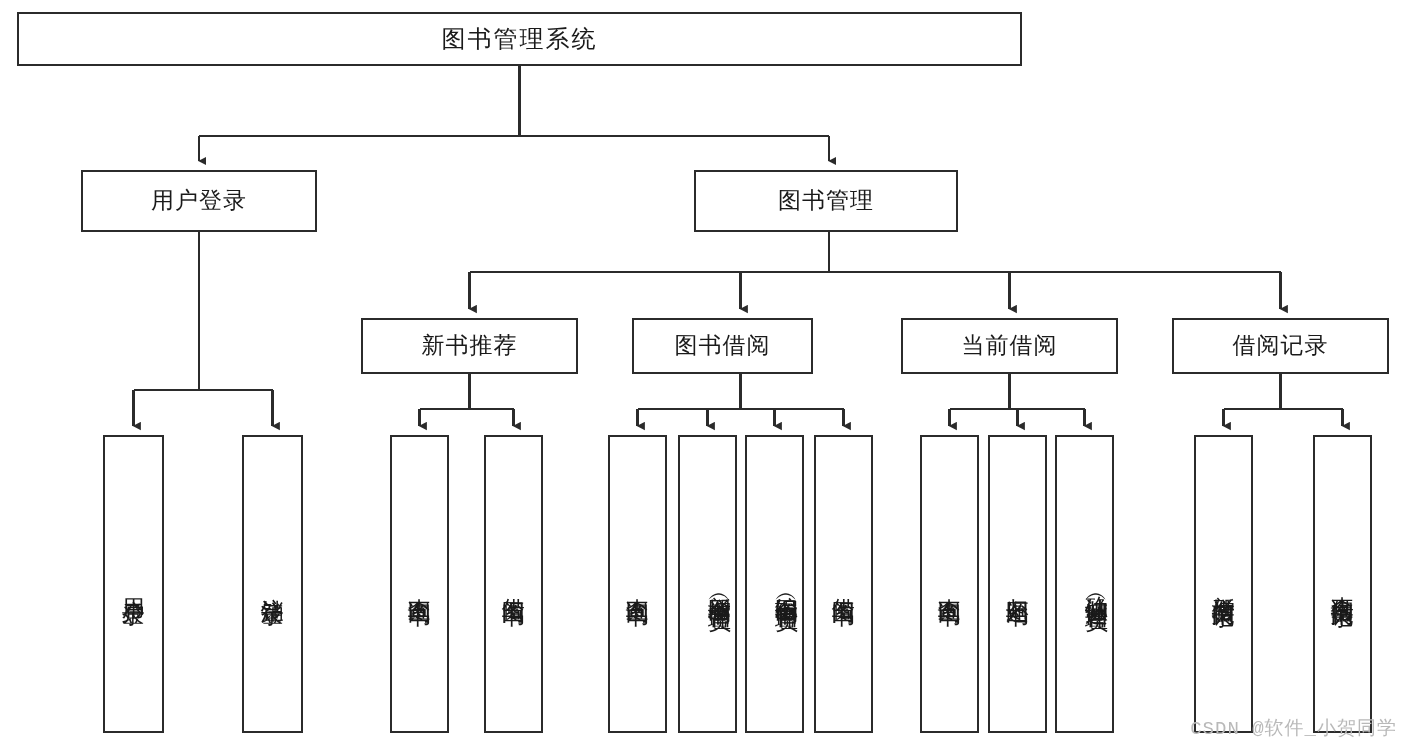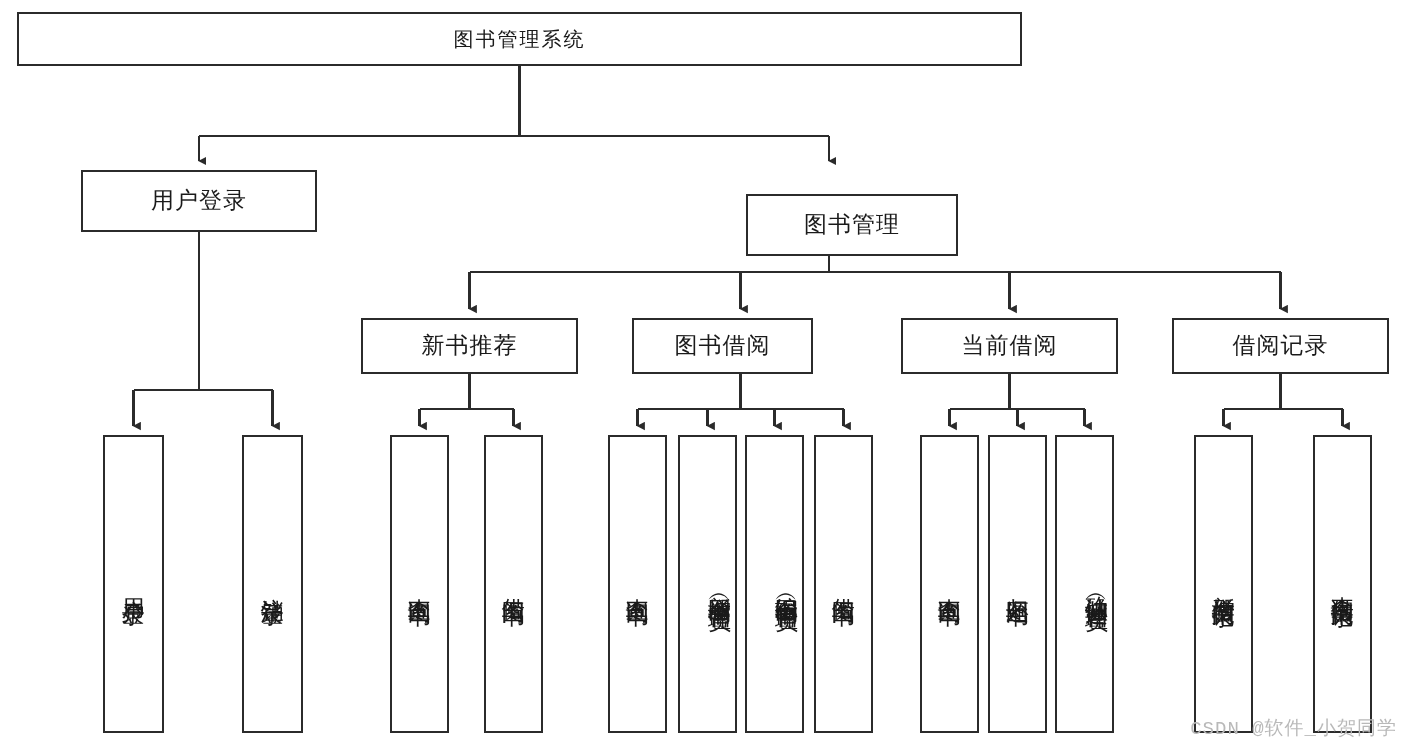--- a/index.html
+++ b/index.html
@@ -2,21 +2,21 @@
 <html><head>
 <meta charset="utf-8">
 <style>
   html,body{margin:0;padding:0;background:#ffffff;}
   body{width:1405px;height:747px;font-family:"Liberation Sans","DejaVu Sans",sans-serif;overflow:hidden;position:relative;}
   #diagram-root{position:relative;width:1405px;height:747px;background:#fff;}
   svg#tree-svg{position:absolute;left:0;top:0;width:1405px;height:747px;display:block;}
   .node-box{position:absolute;box-sizing:border-box;border:2.5px solid #2b2b2b;background:#ffffff;
             display:flex;align-items:center;justify-content:center;text-align:center;color:#1a1a1a;}
   .node-h{font-size:23px;line-height:1.2;letter-spacing:1px;}
-  .node-root{font-size:20px;letter-spacing:2px;}
+  .node-root{font-size:24px;letter-spacing:2px;}
   .node-v{writing-mode:vertical-rl;text-orientation:upright;font-size:23px;line-height:1.32;letter-spacing:2px;
           align-items:flex-start;justify-content:center;padding-top:6px;}
   .node-v.v-center{align-items:center;padding-top:0;}
   .watermark{position:absolute;right:8px;bottom:6px;font-size:19px;color:#b9b9b9;letter-spacing:1px;
              white-space:nowrap;user-select:none;font-family:Liberation Mono, monospace;}
 </style>
 </head>
 <body>
 
 <div id="diagram-root">
@@ -64,21 +64,21 @@
       </g>
   </svg>
 
   <div id="node-layer">
       <div class="node-box node-root" style="left: 17px; top: 12px; width: 1005px; height: 54px;">
         <span>图书管理系统</span>
       </div>
       <div class="node-box node-h" style="left: 81px; top: 170px; width: 236px; height: 62px;">
         <span>用户登录</span>
       </div>
-      <div class="node-box node-h" style="left: 746px; top: 170px; width: 212px; height: 62px; margin-top: 24px;">
+      <div class="node-box node-h" style="left: 694px; top: 170px; width: 264px; height: 62px;">
         <span>图书管理</span>
       </div>
       <div class="node-box node-h" style="left: 361px; top: 318px; width: 217px; height: 56px;">
         <span>新书推荐</span>
       </div>
       <div class="node-box node-h" style="left: 632px; top: 318px; width: 181px; height: 56px;">
         <span>图书借阅</span>
       </div>
       <div class="node-box node-h" style="left: 901px; top: 318px; width: 217px; height: 56px;">
         <span>当前借阅</span>

